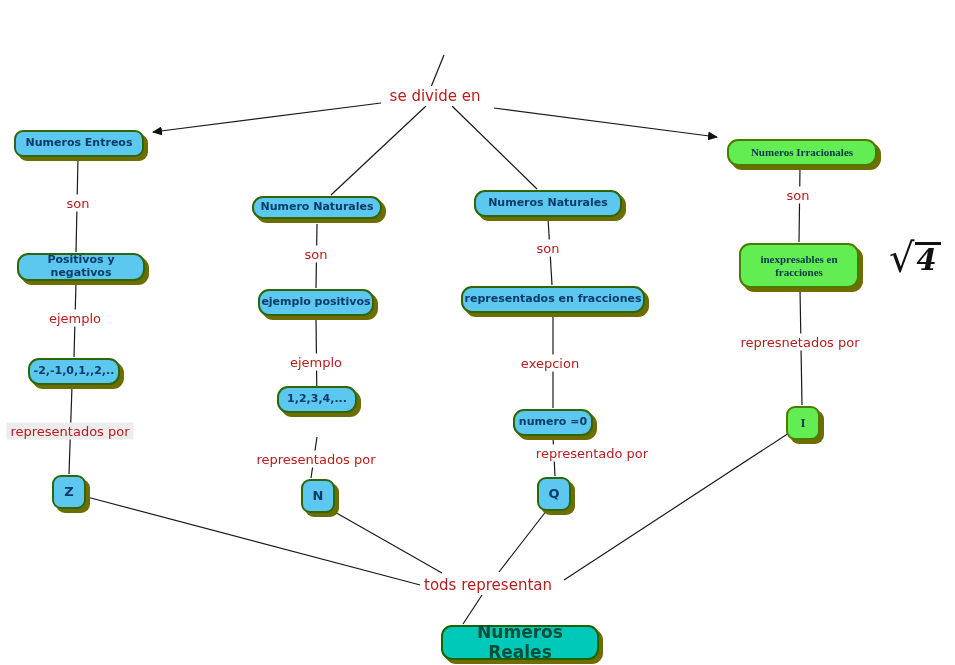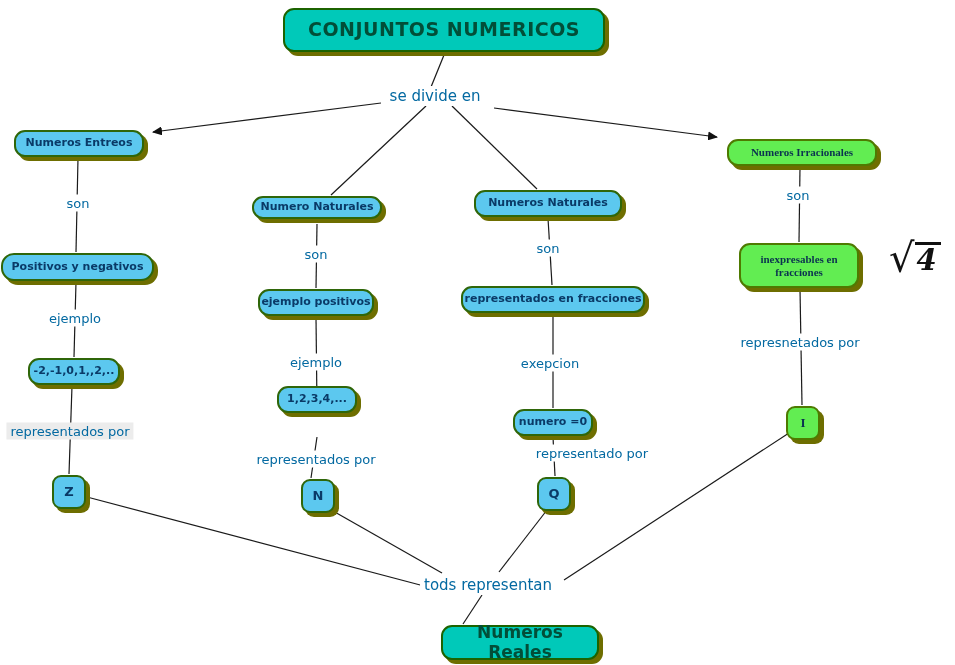--- a/index.html
+++ b/index.html
@@ -15,21 +15,21 @@
   }
   .blue{background:#5cc8ef;color:#0a3a67;}
   .green{background:#62ed52;color:#0b3350;border-color:#4e7a00;font-family:Liberation Serif, serif;}
   .teal{background:#00c9b9;color:#024e38;border-color:#1c6300;}
   .title-box{font-size:19px;letter-spacing:0.5px;}
   .reales-box{font-size:17px;}
   .node-box{font-size:11px;}
   .letter-box{font-size:13px;border-radius:9px;border-width:2px;}
   .linkphrase{
     position:absolute;z-index:1;transform:translate(-50%,-50%);
-    background:#ffffff;color:#0369a1;font-size:13px;padding:1px 4px;white-space:nowrap;
+    background:#ffffff;color:#b91c1c;font-size:13px;padding:1px 4px;white-space:nowrap;
   }
   .linkphrase.big{font-size:15px;}
   .linkphrase.hl{background:#ececec;}
   .sqrt{
     position:absolute;z-index:2;display:flex;align-items:flex-start;color:#111;
     font-family:"DejaVu Serif","Liberation Serif",serif;font-style:italic;font-weight:bold;
   }
   .radical{font-size:40px;line-height:1;font-weight:normal;transform:translateY(-2px);}
   .radicand{font-size:29px;line-height:1.1;border-top:3px solid #111;padding:0 4px 0 2px;margin-top:2px;}
 </style>
@@ -62,42 +62,41 @@
       <line x1="800" y1="167" x2="799" y2="242"></line>
       <line x1="800" y1="289" x2="802" y2="405"></line>
       <line x1="87" y1="497" x2="424" y2="586"></line>
       <line x1="333" y1="511" x2="442" y2="573"></line>
       <line x1="547" y1="510" x2="499" y2="572"></line>
       <line x1="789" y1="433" x2="564" y2="580"></line>
       <line x1="482" y1="595" x2="463" y2="624"></line>
     </g>
   </svg>
 
-  <div class="concept teal title-box" style="left:283px;top:8px;width:322px;height:44px;">CONJUNTOS NUMERICOS</div>
 
   <div class="linkphrase big" style="left:435px;top:96px;">se divide en</div>
   <div class="linkphrase" style="left:78px;top:203px;">son</div>
   <div class="linkphrase" style="left:316px;top:254px;">son</div>
   <div class="linkphrase" style="left:548px;top:248px;">son</div>
   <div class="linkphrase" style="left:798px;top:195px;">son</div>
   <div class="linkphrase" style="left:75px;top:318px;">ejemplo</div>
   <div class="linkphrase" style="left:316px;top:362px;">ejemplo</div>
   <div class="linkphrase" style="left:550px;top:363px;">exepcion</div>
   <div class="linkphrase hl" style="left:70px;top:431px;">representados por</div>
   <div class="linkphrase" style="left:316px;top:459px;">representados por</div>
   <div class="linkphrase" style="left:551px;top:453px;margin-left:41px;">representado por</div>
   <div class="linkphrase" style="left:800px;top:342px;">represnetados por</div>
   <div class="linkphrase big" style="left:488px;top:585px;">tods representan</div>
 
-  <div class="concept blue node-box" style="left:14px;top:130px;width:130px;height:27px;">Numeros Entreos</div>
+  <div class="concept blue node-box" style="left:14px;top:130px;width:130px;height:27px;border-radius:9px;">Numeros Entreos</div>
   <div class="concept blue node-box" style="left:252px;top:196px;width:130px;height:23px;">Numero Naturales</div>
   <div class="concept blue node-box" style="left:474px;top:190px;width:148px;height:27px;">Numeros Naturales</div>
   <div class="concept green node-box" style="left:727px;top:139px;width:150px;height:27px;">Numeros Irracionales</div>
 
-  <div class="concept blue node-box" style="left:1px;top:253px;width:153px;height:28px;border-radius:13px;">Positivos y negativos</div>
+  <div class="concept blue node-box" style="left:17px;top:253px;width:128px;height:28px;">Positivos y negativos</div>
   <div class="concept blue node-box" style="left:258px;top:289px;width:116px;height:27px;">ejemplo positivos</div>
   <div class="concept blue node-box" style="left:461px;top:286px;width:184px;height:27px;">representados en fracciones</div>
   <div class="concept green node-box" style="left:739px;top:243px;width:120px;height:45px;padding:2px 8px;">inexpresables en fracciones</div>
 
   <div class="sqrt" style="left:889px;top:240px;">
     <span class="radical">√</span>
     <span class="radicand">4</span>
   </div>
 
   <div class="concept blue node-box" style="left:28px;top:358px;width:92px;height:27px;">-2,-1,0,1,,2,..</div>

